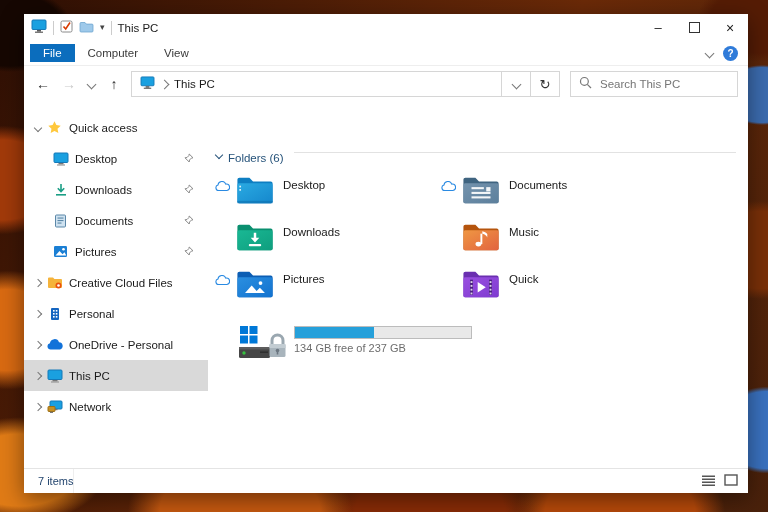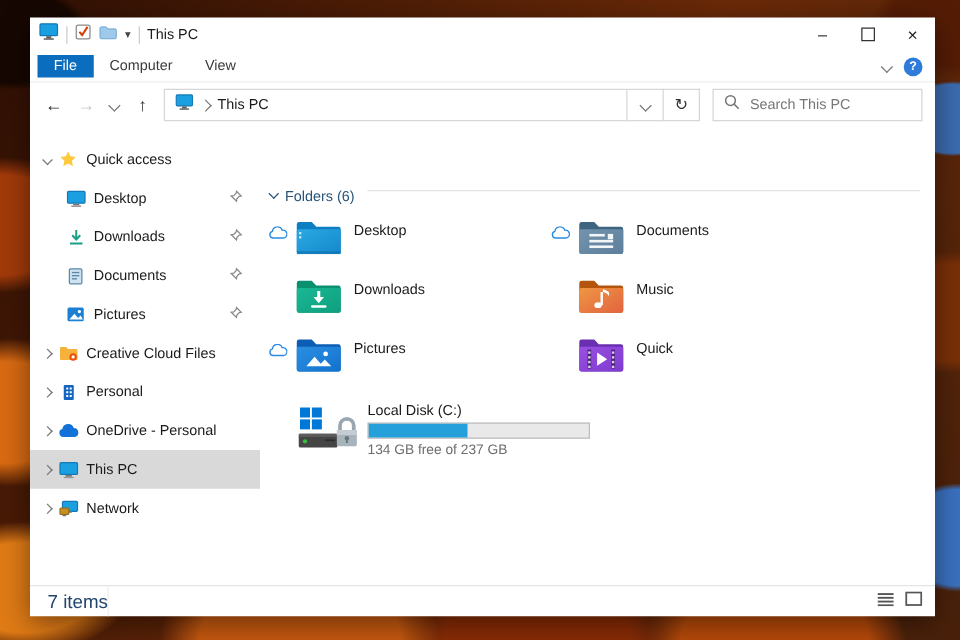--- a/index.html
+++ b/index.html
@@ -84,21 +84,21 @@
   .drive-tile{display:flex;margin:6px 0 0 24px;}
   .drive-icon{width:50px;height:40px;}
   .drive-info{margin-left:6px;}
   .drive-name{font-size:11.5px;color:#1a1a1a;}
   .drive-bar{width:176px;height:11px;border:1px solid #bcbcbc;background:#e9e9e9;margin:3px 0 3px 0;}
   .drive-fill{height:100%;background:#26a0da;}
   .drive-free{font-size:11px;color:#6d6d6d;}
   
   .statusbar{height:24px;border-top:1px solid #e4e4e4;display:flex;align-items:center;
     padding:0 10px;flex:0 0 auto;}
-  .status-count{font-size:15px;color:#23456e;padding-left:4px;border-right:1px solid #eee;
+  .status-count{font-size:11px;color:#23456e;padding-left:4px;border-right:1px solid #eee;
     height:100%;display:flex;align-items:center;}
   .status-views{margin-left:auto;display:flex;gap:9px;align-items:center;}
 </style>
 </head>
 <body>
 
 <div class="desktop">
   <div class="window">
 
     <div class="titlebar">
@@ -495,21 +495,20 @@
                   <circle cx="6" cy="30" r="1.7" fill="#35c13f"></circle>
                   <rect x="22" y="28.5" width="8" height="1.4" fill="#2d2d2d"></rect>
                   <path d="M34 22 v-4.5 a5.5 5.5 0 0 1 11 0 V22" fill="none" stroke="#9aa7b0" stroke-width="3"></path>
                   <rect x="31.5" y="21" width="16" height="13" rx="1.5" fill="#a8b4bc"></rect>
                   <rect x="31.5" y="21" width="16" height="4" fill="#c2ccd2"></rect>
                   <circle cx="39.5" cy="27.5" r="1.8" fill="#6b7680"></circle>
                   <rect x="38.7" y="28.5" width="1.6" height="3" fill="#6b7680"></rect>
                 </svg>
             </span>
             <div class="drive-info">
-              <div class="drive-name">Local Disk (C:)</div>
               <div class="drive-bar">
                 <div class="drive-fill" style="width:45%"></div>
               </div>
               <div class="drive-free">134 GB free of 237 GB</div>
             </div>
           </div>
         </div>
 
       </div>
     </div>

